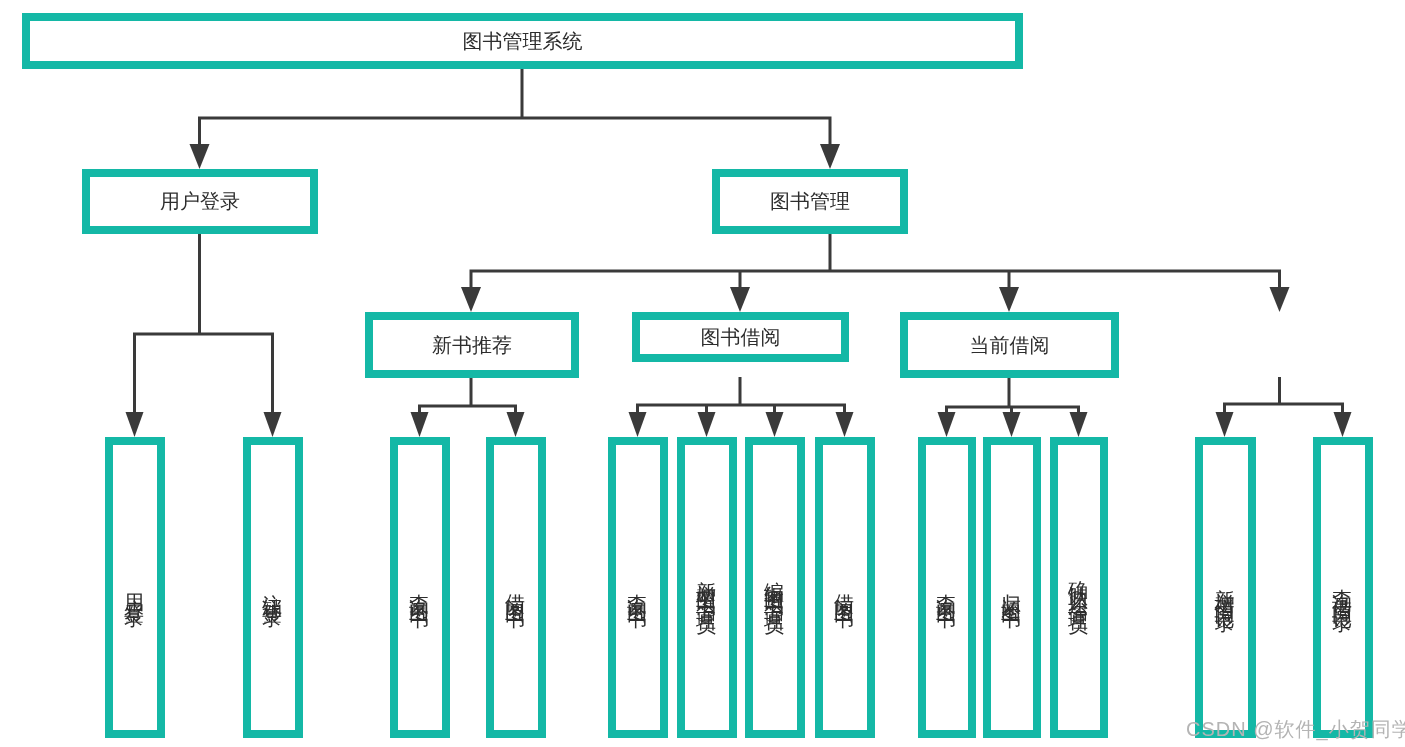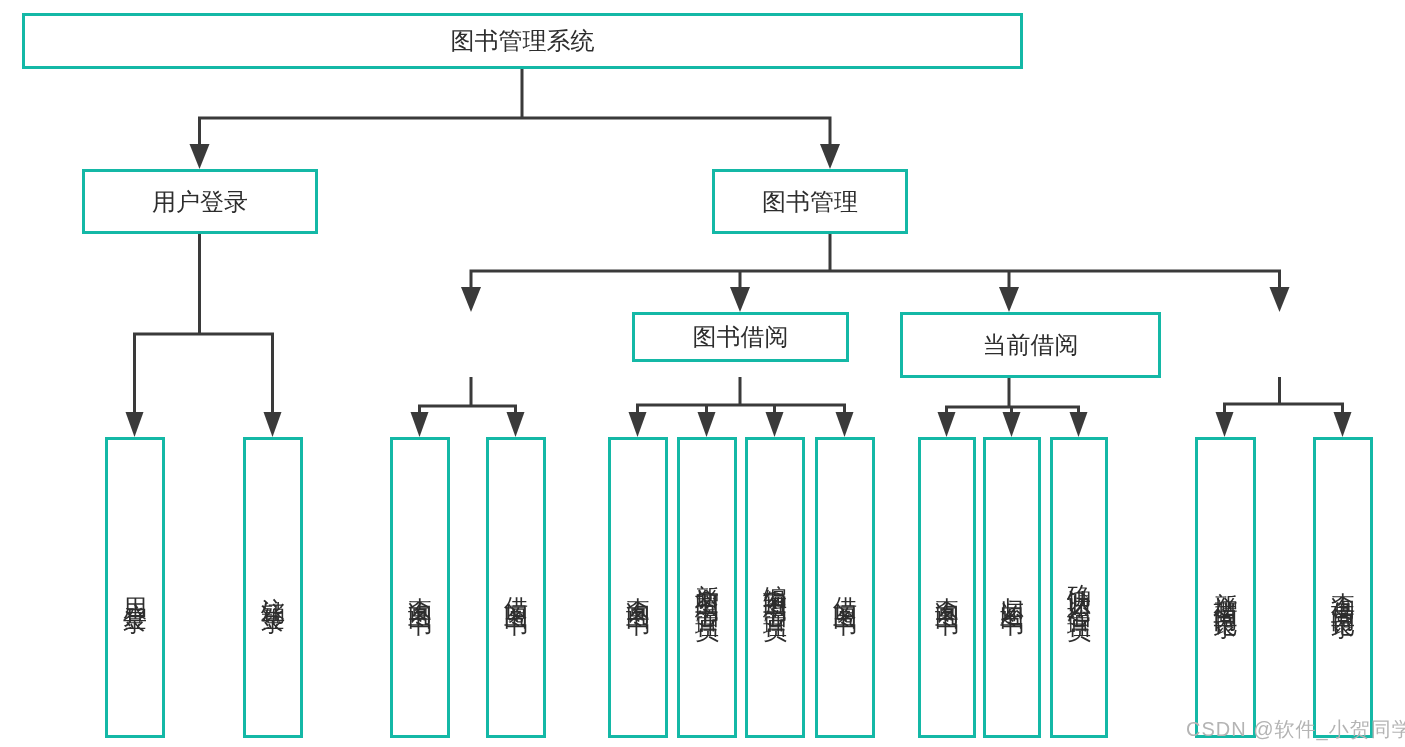--- a/index.html
+++ b/index.html
@@ -7,25 +7,25 @@
     position:relative;
     width:1405px; height:747px;
     background:#ffffff;
     font-family:"Liberation Sans", sans-serif;
     overflow:hidden;
   }
   .wires { position:absolute; left:0; top:0; width:1405px; height:747px; }
   .box {
     position:absolute;
     box-sizing:border-box;
-    border:3px solid #14b8a6;
+    border:8px solid #14b8a6;
     background:#ffffff;
     display:flex; align-items:center; justify-content:center;
     color:#2d2d2d;
-    font-size:24px;
+    font-size:20px;
     text-align:center;
   }
   .vtext {
     writing-mode:vertical-rl;
     text-orientation:mixed;
     letter-spacing:5px;
     white-space:nowrap;
   }
   .watermark {
     position:absolute;
@@ -34,21 +34,21 @@
     color:#b4b4b4;
     letter-spacing:1px;
     white-space:nowrap;
   }
   
   .n-root  { left:22px;  top:13px;  width:1001px; height:56px; }
   .n-login { left:82px;  top:169px; width:236px;  height:65px; }
   .n-mgmt  { left:712px; top:169px; width:196px;  height:65px; }
   .n-l3a { left:365px;  top:312px; width:214px; height:66px; }
   .n-l3b { left:632px;  top:312px; width:217px; height:50px; }
-  .n-l3c { left:900px;  top:312px; width:261px; height:66px; }
+  .n-l3c { left:900px;  top:312px; width:219px; height:66px; }
   .n-l3d { left:1172px; top:312px; width:216px; height:66px; }
   .leaf { top:437px; height:301px; width:60px; }
   .n-g1a { left:105px; }  .n-g1b { left:243px; }
   .n-g2a { left:390px; }  .n-g2b { left:486px; }
   .n-g3a { left:608px; }  .n-g3b { left:677px; }
   .n-g3c { left:745px; }  .n-g3d { left:815px; }
   .n-g4a { left:918px; width:58px; } .n-g4b { left:983px; width:58px; } .n-g4c { left:1050px; width:58px; }
   .n-g5a { left:1195px; width:61px; } .n-g5b { left:1313px; }
 </style>
 </head>
@@ -93,20 +93,23 @@
     <span>图书管理系统</span>
   </div>
 
   <div class="box n-login">
     <span>用户登录</span>
   </div>
   <div class="box n-mgmt">
     <span>图书管理</span>
   </div>
 
+  <div class="box n-l3a">
+    <span>新书推荐</span>
+  </div>
   <div class="box n-l3b">
     <span>图书借阅</span>
   </div>
   <div class="box n-l3c">
     <span>当前借阅</span>
   </div>
 
   <div class="box leaf n-g1a">
     <span class="vtext">用户登录</span>
   </div>

